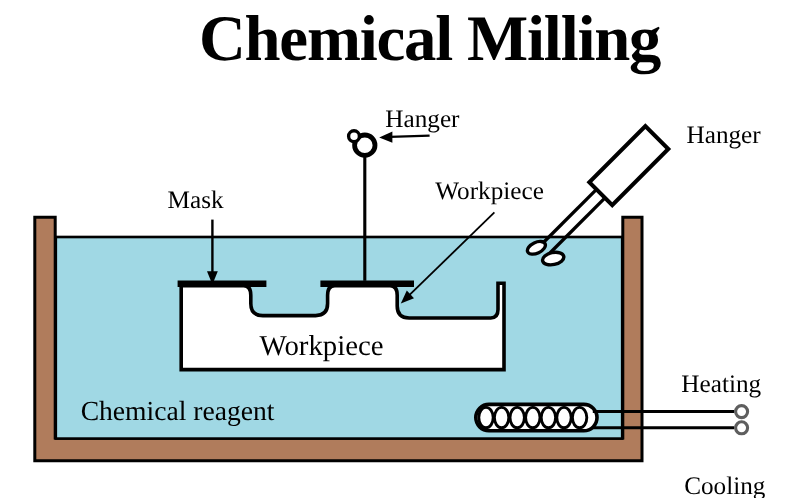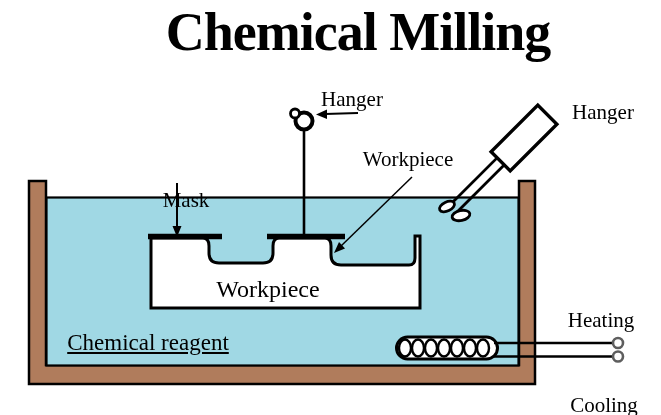--- a/index.html
+++ b/index.html
@@ -12,21 +12,21 @@
   h1.title {
     position:absolute; top:1px; left:0; width:622px; margin:0;
     text-align:center; font-size:54px; font-weight:bold; line-height:1.15;
     color:#000; letter-spacing:-1px;padding-left:47px;
   }
   .label {
     position:absolute; transform:translateX(-50%);
     font-size:21px; line-height:1.15; color:#000; white-space:nowrap;
   }
   .label.large { font-size:24px;text-align:right; }
-  .label.med   { font-size:23px;text-decoration:underline; }
+  .label.med   { font-size:23px; }
 </style>
 </head>
 <body>
 
 <svg width="661" height="415" viewBox="0 0 661 415">
 
   <path d="M29,181 L46,181 L46,365 L519,365 L519,181 L535,181 L535,384 L29,384 Z" stroke-width="2.5" fill="#B07C5C" stroke="#000000"></path>
 
   <rect x="46.5" y="197.5" width="472" height="168" stroke-width="2.2" fill="#A0D8E4" stroke="#000000"></rect>
 
@@ -81,21 +81,21 @@
 </svg>
 
 <h1 class="title">Chemical Milling</h1>
 
 <div class="label" style="left:352px; top:87px;">Hanger</div>
 
 <div class="label" style="left:408px; top:147px;">Workpiece</div>
 
 <div class="label" style="left:603px; top:100px;">Hanger</div>
 
-<div class="label" style="left:186px; top:154px;margin-top:34px;">Mask</div>
+<div class="label" style="left:163px; top:154px;">Mask</div>
 
 <div class="label large" style="left:268px; top:276px;">Workpiece</div>
 
 <div class="label med" style="left:148px; top:330px;">Chemical reagent</div>
 
 <div class="label" style="left:601px; top:308px;text-align:center;">Heating</div>
 
 <div class="label" style="left:604px; top:393px;">Cooling</div>
 
 </body></html>

